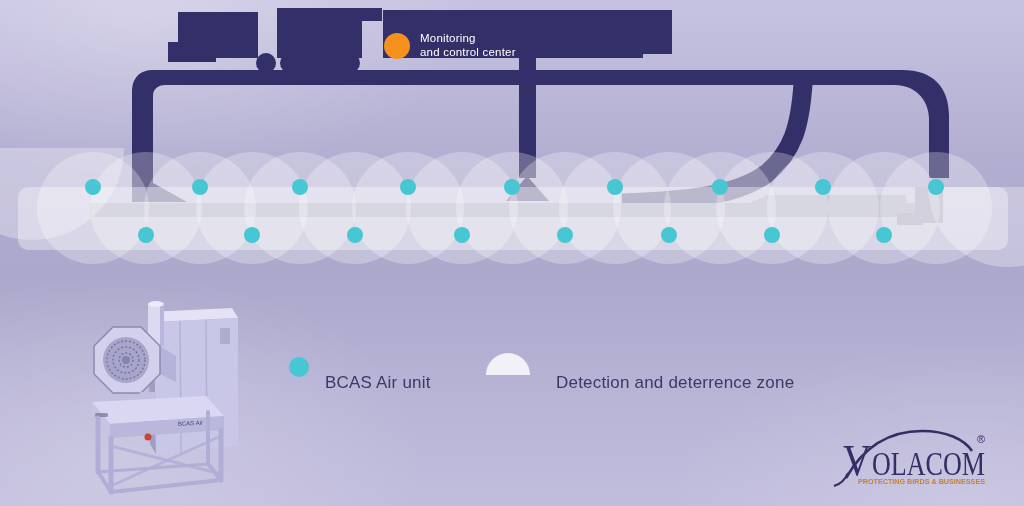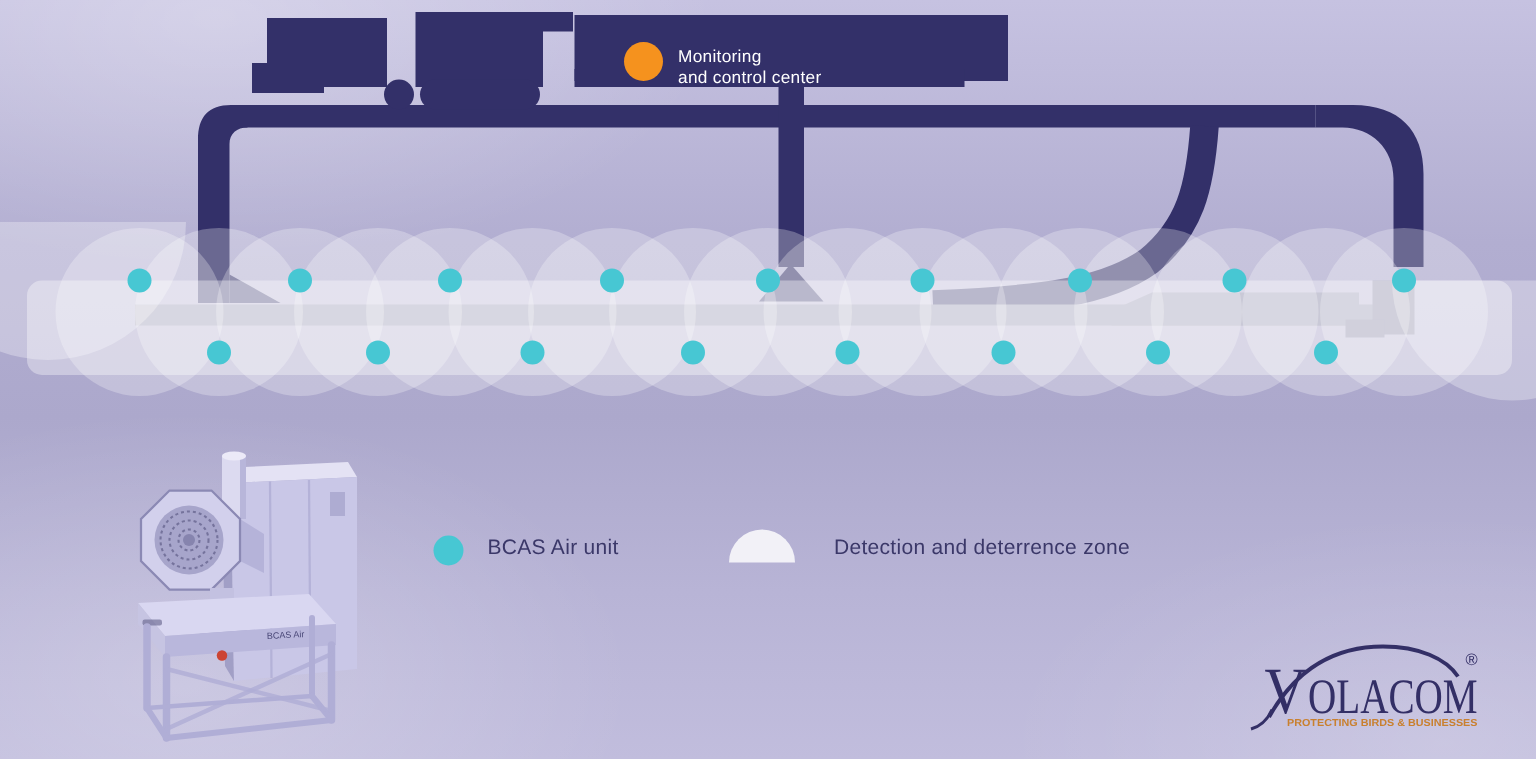--- a/index.html
+++ b/index.html
@@ -8,25 +8,25 @@
     font-family:"Liberation Sans", sans-serif;
     background:
       radial-gradient(480px 240px at 14% 2%,  rgba(255,255,255,.28), rgba(255,255,255,0) 70%),
       radial-gradient(430px 260px at 12% 90%, rgba(255,255,255,.22), rgba(255,255,255,0) 70%),
       radial-gradient(420px 220px at 94% 98%, rgba(255,255,255,.16), rgba(255,255,255,0) 70%),
       linear-gradient(180deg,#c6c2e1 0%,#b2aed1 32%,#aca8cc 55%,#b8b4d6 78%,#c1bddd 100%);
   }
   .abs{position:absolute;}
   svg{display:block;}
   
-  .monitor-wrap{left:384px;top:28px;display:flex;align-items:flex-start;gap:10px;margin-left:32px;}
+  .monitor-wrap{left:384px;top:28px;display:flex;align-items:flex-end;gap:10px;}
   .monitor-dot{width:26px;height:26px;border-radius:50%;background:#f5921e;flex:0 0 auto;}
   .monitor-text{color:#ffffff;font-size:11.5px;line-height:1.22;letter-spacing:.2px;padding-top:3px;white-space:nowrap;}
   
-  .legend-label{color:#3b3869;font-size:14px;letter-spacing:.2px;white-space:nowrap;}
+  .legend-label{color:#3b3869;font-size:17px;letter-spacing:.2px;white-space:nowrap;margin-top:17px;}
   .legend-dot{left:289px;top:357px;width:20px;height:20px;border-radius:50%;background:#47c7d3;}
   .legend-dot-label{left:325px;top:356px;}
   .legend-dome{left:486px;top:353px;width:44px;height:22px;background:rgba(255,255,255,.82);border-radius:22px 22px 0 0;}
   .legend-dome-label{left:556px;top:356px;}
 </style>
 </head>
 <body>
 
 <div class="stage">
 

